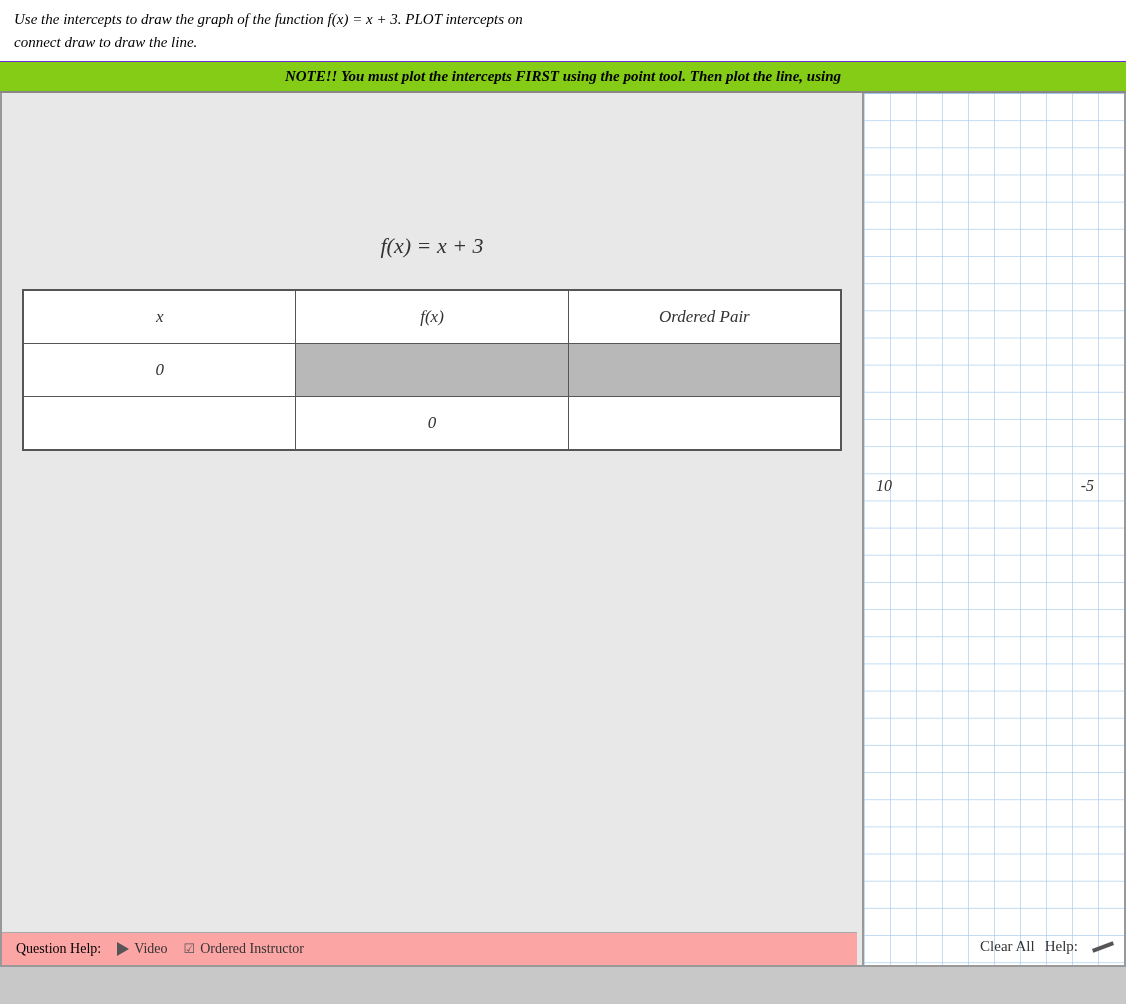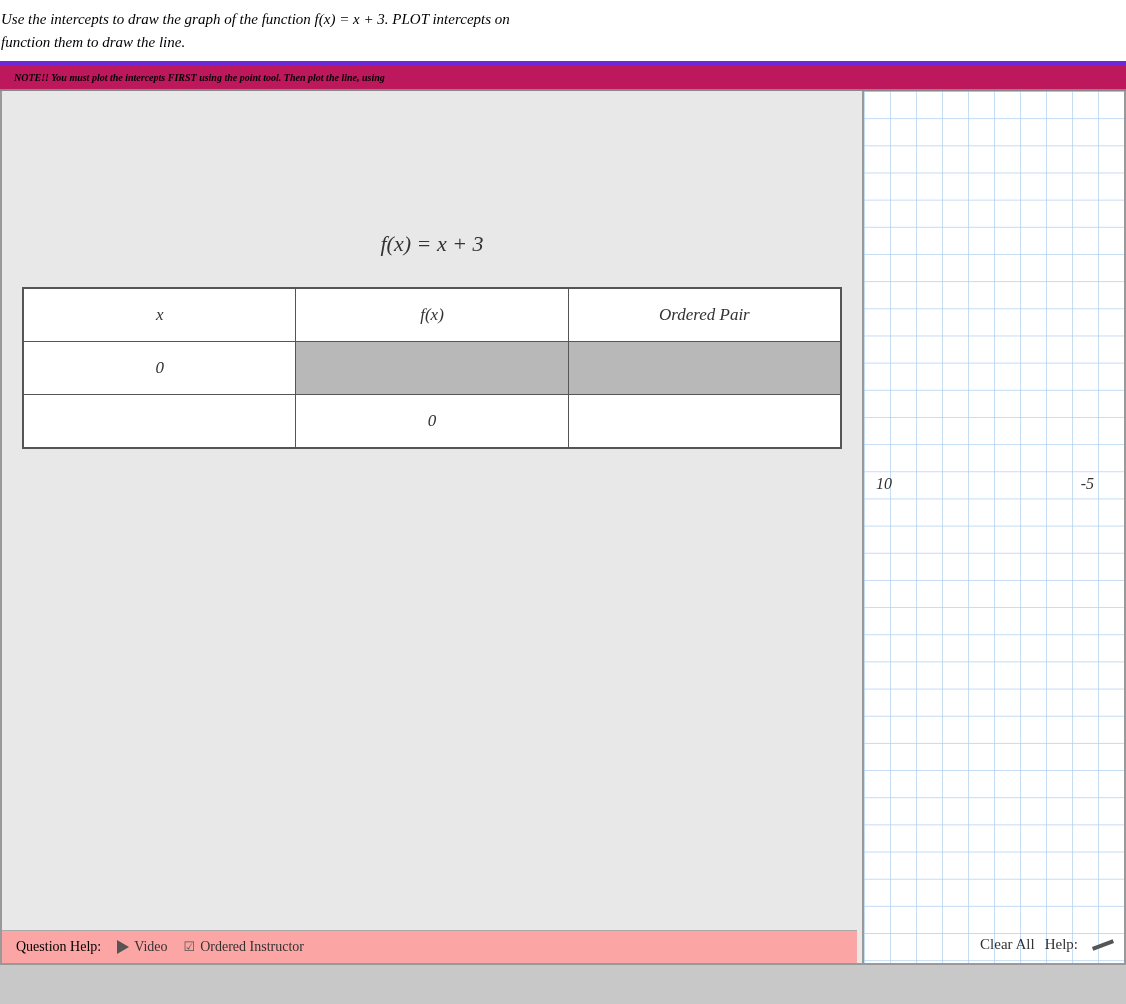--- a/index.html
+++ b/index.html
@@ -14,34 +14,35 @@
 
     .page-wrapper {
       width: 1126px;
       height: 1004px;
       background: #c8c8c8;
       position: relative;
     }
 
     .top-instruction {
       background: white;
-      padding: 8px 1px;
+      padding: 8px 14px;
       font-style: italic;
       font-size: 15px;
-      border-bottom: 5px solid #6d28d9;
+      border-bottom: 1px solid #6d28d9;
       line-height: 1.5;
     }
 
     .note-bar {
-      background: #be185d;
+      background: #84cc16;
       padding: 6px 14px;
       font-weight: bold;
       font-style: italic;
-      font-size: 10px;
+      font-size: 15px;
       border-bottom: 2px solid #888;
+      text-align: center;
     }
 
     .main-content {
       display: flex;
       width: 100%;
       height: calc(100% - 130px);
     }
 
     .left-panel {
       flex: 0 0 855px;
@@ -235,21 +236,21 @@
       color: #555;
     }
   </style>
 </head>
 <body>
 
 <div class="page-wrapper">
 
   <div class="top-instruction">
     <span>Use the intercepts to draw the graph of the function f(x) = x + 3. PLOT intercepts on</span><br>
-    <span>function them to draw the line.</span>
+    <span>connect draw to draw the line.</span>
   </div>
 
   <div class="note-bar">
     <span>NOTE!! You must plot the intercepts FIRST using the point tool. Then plot the line, using</span>
   </div>
 
   <div class="main-content">
 
     <div class="left-panel">
 

